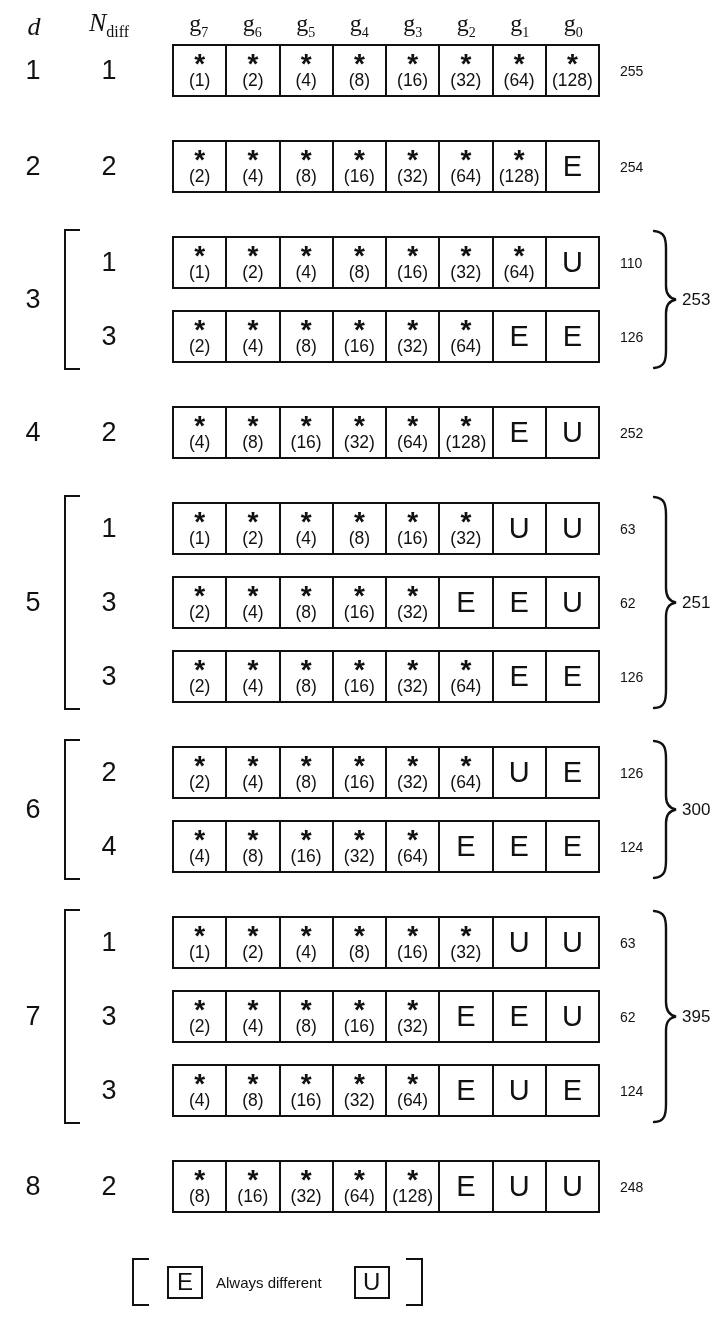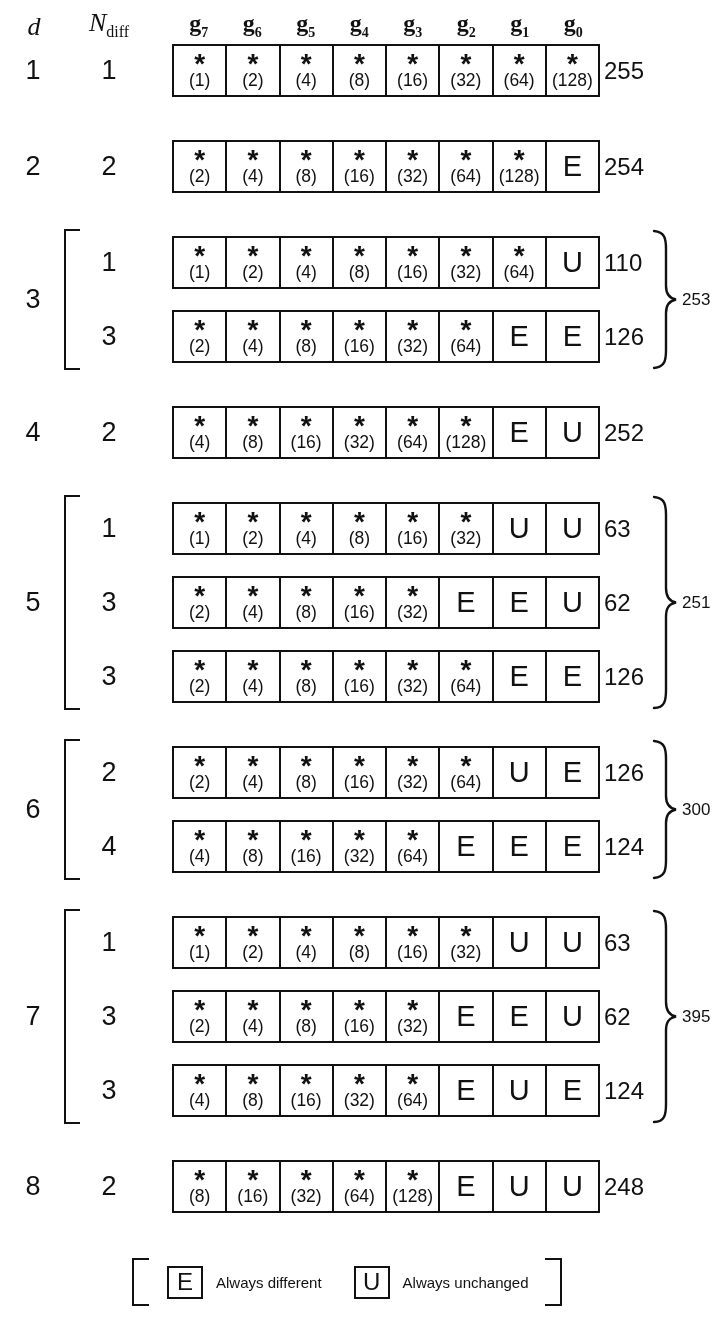--- a/index.html
+++ b/index.html
@@ -4,40 +4,40 @@
 <style>
   html,body{margin:0;padding:0;background:#fff;}
   body{width:720px;height:1317px;color:#111;font-family:"Liberation Sans",sans-serif;overflow:hidden;}
   .page{padding-top:4px;}
   .hgrid,.group{display:grid;grid-template-columns:56px 28px 50px 38px 428px 50px 28px 42px;}
   
   .hgrid{align-items:end;height:36px;margin-bottom:4px;}
   .hd{grid-column:1;justify-self:center;padding-left:12px;font-family:"Liberation Serif",serif;font-style:italic;font-size:26px;line-height:1;}
   .hn{grid-column:3;justify-self:center;font-family:"Liberation Serif",serif;font-style:italic;font-size:26px;line-height:1;}
   .hn sub{font-style:normal;font-size:16px;line-height:1;}
-  .hgs{grid-column:5;display:flex;font-weight:bold;}
+  .hgs{grid-column:5;display:flex;}
   .hg{flex:1;text-align:center;font-family:"Liberation Serif",serif;font-size:24px;line-height:1;}
   .hg sub{font-size:14px;line-height:1;}
   
   .group{margin-bottom:43px;}
   .rows1{grid-template-rows:53px;}
   .rows2{grid-template-rows:53px 53px;row-gap:21px;}
   .rows3{grid-template-rows:53px 53px 53px;row-gap:21px;}
   .gd{grid-column:1;grid-row:1/-1;align-self:center;justify-self:center;padding-left:10px;font-size:27px;}
   .gbr{grid-column:2;grid-row:1/-1;margin:-7px 0 -7px 8px;width:14px;
        border-left:2.5px solid #111;border-top:2.5px solid #111;border-bottom:2.5px solid #111;}
   .gn{grid-column:3;align-self:center;justify-self:center;font-size:27px;}
   .r1{grid-row:1}.r2{grid-row:2}.r3{grid-row:3}
   .gb{grid-column:5;display:flex;border:2.5px solid #111;box-sizing:border-box;}
   .cell{flex:1;border-right:2px solid #111;display:flex;flex-direction:column;align-items:center;justify-content:center;}
   .cell:last-child{border-right:none;}
   .st{font-size:28px;font-weight:bold;height:19px;line-height:25px;}
   .wt{font-size:17.5px;line-height:20px;}
   .lt{font-size:29px;line-height:1;}
-  .gv{grid-column:6;align-self:center;justify-self:start;padding-left:4px;font-size:24px;}
+  .gv{grid-column:6;align-self:center;justify-self:start;padding-left:20px;font-size:14px;}
   .gc{grid-column:7;grid-row:1/-1;align-self:center;}
   .ggv{grid-column:8;grid-row:1/-1;align-self:center;justify-self:start;padding-left:4px;font-size:17px;}
   
   .legend{display:flex;align-items:center;margin-left:132px;margin-top:3px;height:52px;}
   .lbl{width:15px;height:44px;border-left:2.5px solid #111;border-top:2.5px solid #111;border-bottom:2.5px solid #111;}
   .lbr{width:15px;height:44px;margin-left:16px;border-right:2.5px solid #111;border-top:2.5px solid #111;border-bottom:2.5px solid #111;}
   .lbox{width:36px;height:33px;border:2.2px solid #111;display:flex;align-items:center;justify-content:center;font-size:24px;margin-left:18px;box-sizing:border-box;}
   .lbox.u{margin-left:32px;}
   .ltx{font-size:15px;margin-left:13px;}
 </style>
@@ -586,17 +586,16 @@
         </div>
     </div>
     <div class="gv r1">248</div>
   </div>
 
   <div class="legend">
     <div class="lbl"></div>
     <div class="lbox">E</div>
     <div class="ltx">Always different</div>
     <div class="lbox u">U</div>
-    <div class="ltx">Always unchanged</div>
     <div class="lbr"></div>
   </div>
 
 </div>
 
 </body></html>

